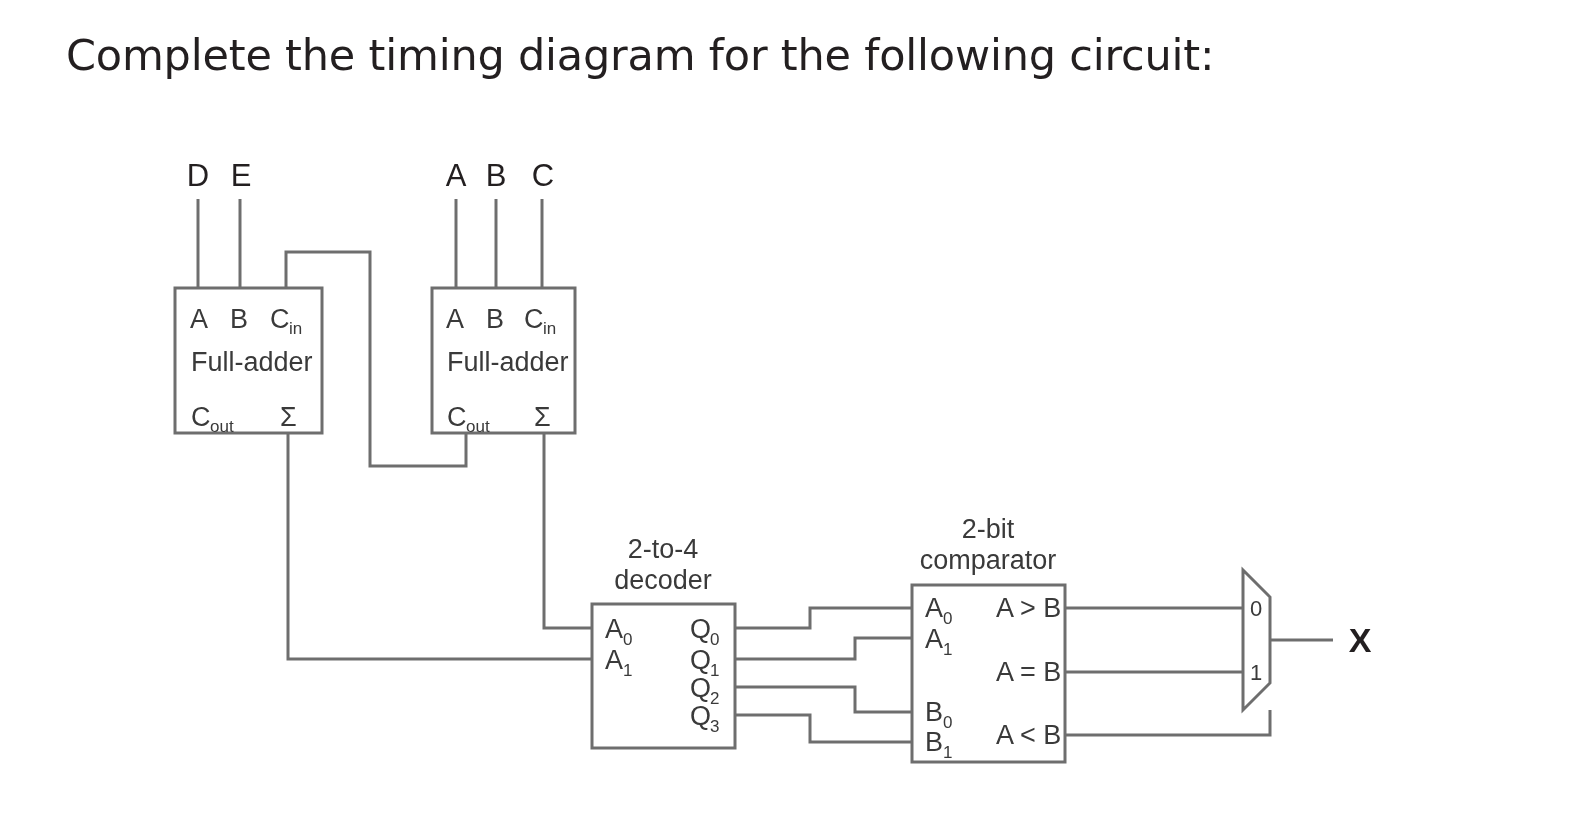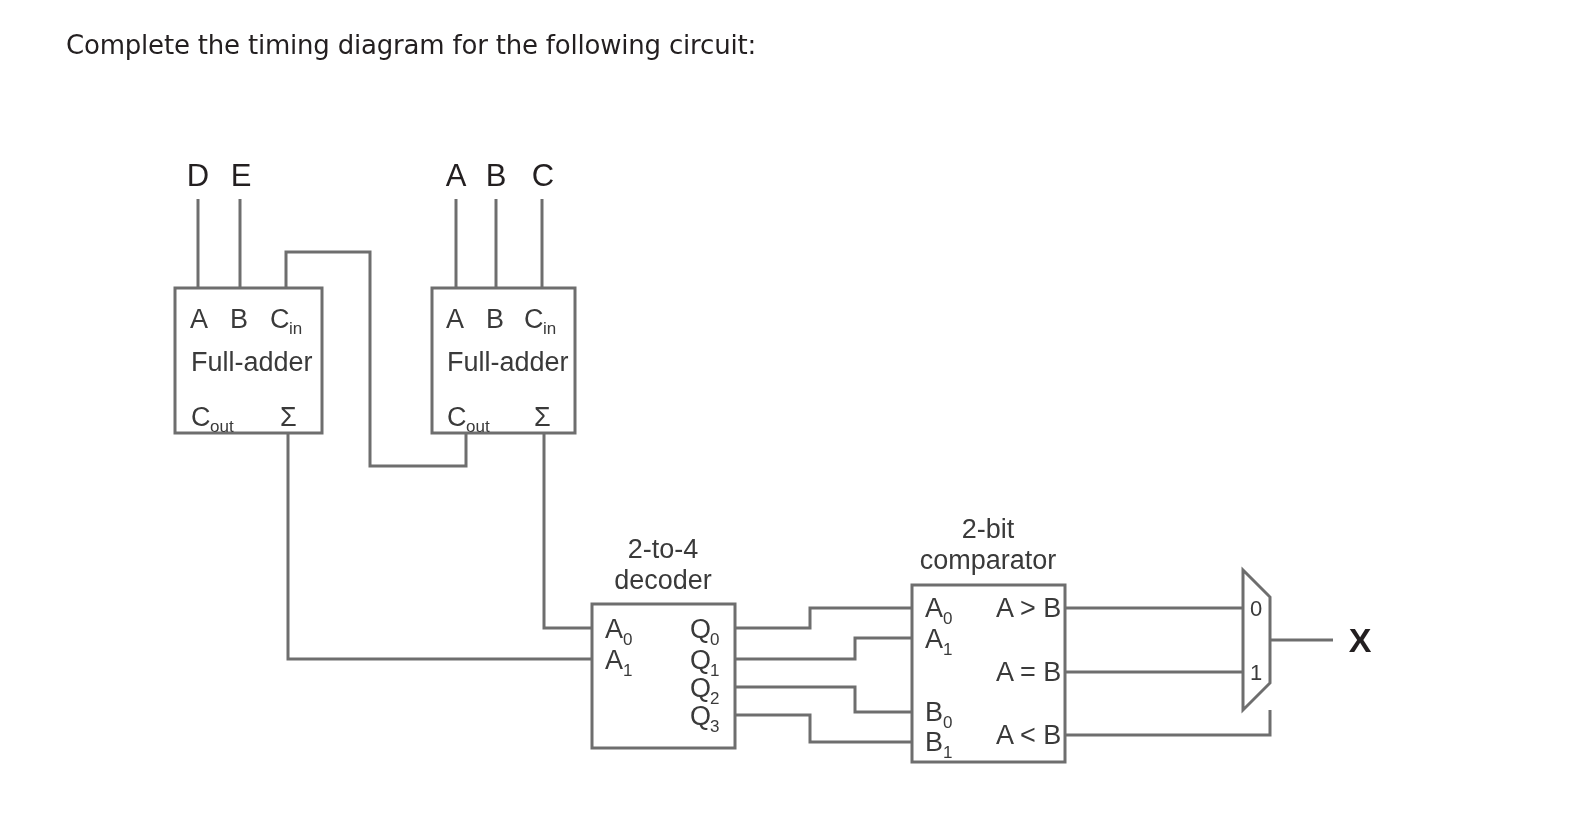--- a/index.html
+++ b/index.html
@@ -16,21 +16,21 @@
   #page {
     position: relative;
     width: 1585px;
     height: 814px;
     background: #ffffff;
   }
   #prompt-text {
     position: absolute;
     left: 66px;
     top: 30px;
-    font-size: 26px;
+    font-size: 43px;
     color: #231f20;
     font-family: "DejaVu Sans", sans-serif;
     letter-spacing: -0.2px;
     white-space: nowrap;
   }
   #circuit-svg {
     position: absolute;
     left: 0;
     top: 0;
   }

